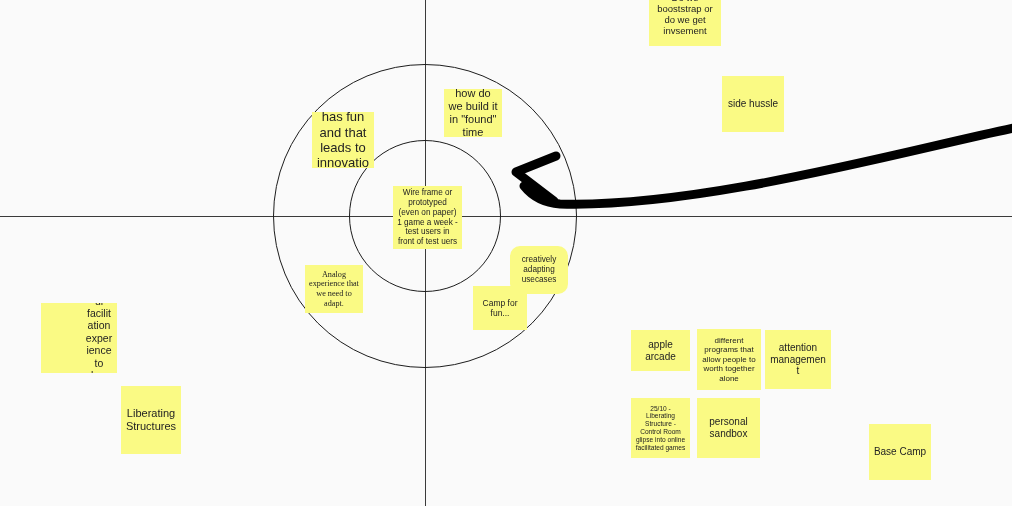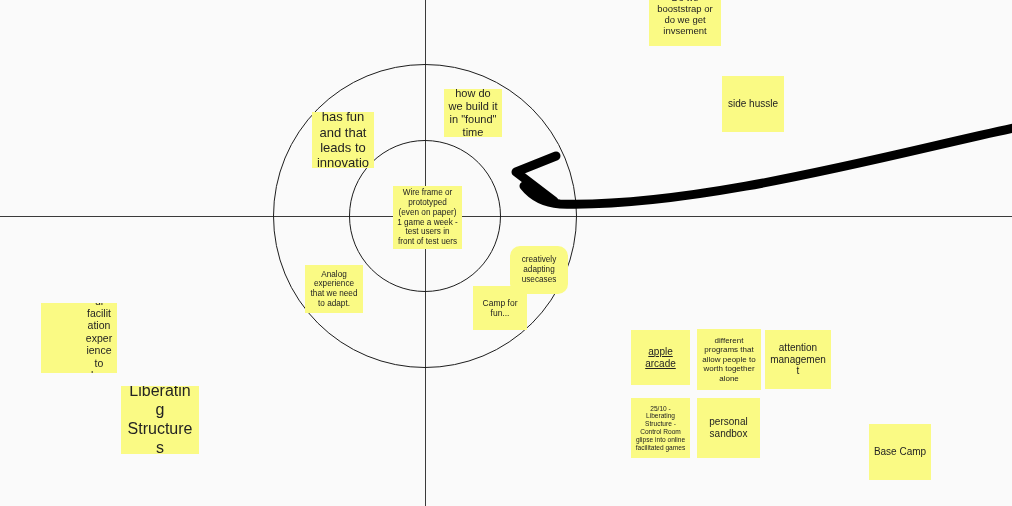--- a/index.html
+++ b/index.html
@@ -95,36 +95,36 @@
   </div>
   <div class="note" style="left: 444px; top: 89px; width: 58px; height: 48px; font-size: 11px; background: rgb(250, 250, 132);">
     <span>how do we build it in "found" time</span>
   </div>
   <div class="note" style="left: 312px; top: 112px; width: 62px; height: 56px; font-size: 13px; background: rgb(250, 250, 132);">
     <span>everyone has fun and that leads to innovation</span>
   </div>
   <div class="note" style="left: 393px; top: 186px; width: 69px; height: 63px; font-size: 8.2px; background: rgb(250, 250, 132);">
     <span>Wire frame or prototyped (even on paper) 1 game a week - test users in front of test uers</span>
   </div>
-  <div class="note" style="left: 305px; top: 265px; width: 58px; height: 48px; font-size: 8.2px; background: rgb(250, 250, 132);">
+  <div class="note" style="left: 305px; top: 265px; width: 58px; height: 48px; font-size: 8.2px; background: rgb(250, 250, 132); font-family: Liberation Serif, serif;">
     <span>Analog experience that we need to adapt.</span>
   </div>
   <div class="note" style="left: 510px; top: 246px; width: 58px; height: 48px; font-size: 8.2px; background: rgb(250, 250, 132); border-radius: 10px;">
     <span>creatively adapting usecases</span>
   </div>
   <div class="note" style="left: 473px; top: 286px; width: 54px; height: 44px; font-size: 8.5px; background: rgb(250, 250, 132);">
     <span>Camp for fun...</span>
   </div>
   <div class="note" style="left: 41px; top: 303px; width: 76px; height: 70px; font-size: 10.5px; background: rgb(250, 250, 132); padding-left: 44px;">
     <span>Playful facilitation experience to draw from</span>
   </div>
-  <div class="note" style="left: 121px; top: 386px; width: 78px; height: 68px; font-size: 16px; background: rgb(250, 250, 132);">
+  <div class="note" style="left: 121px; top: 386px; width: 60px; height: 68px; font-size: 11px; background: rgb(250, 250, 132);">
     <span>Liberating Structures</span>
   </div>
-  <div class="note" style="left: 631px; top: 330px; width: 59px; height: 55px; font-size: 10px; background: rgb(250, 250, 132); text-decoration: underline;">
+  <div class="note" style="left: 631px; top: 330px; width: 59px; height: 41px; font-size: 10px; background: rgb(250, 250, 132);">
     <span>apple arcade</span>
   </div>
   <div class="note" style="left: 697px; top: 329px; width: 64px; height: 61px; font-size: 8px; background: rgb(250, 250, 132);">
     <span>different programs that allow people to worth together alone</span>
   </div>
   <div class="note" style="left: 765px; top: 330px; width: 66px; height: 59px; font-size: 10px; background: rgb(250, 250, 132);">
     <span>attention management</span>
   </div>
   <div class="note" style="left: 631px; top: 398px; width: 59px; height: 60px; font-size: 6.6px; background: rgb(250, 250, 132);">
     <span>25/10 - Liberating Structure - Control Room glipse into online facilitated games</span>

